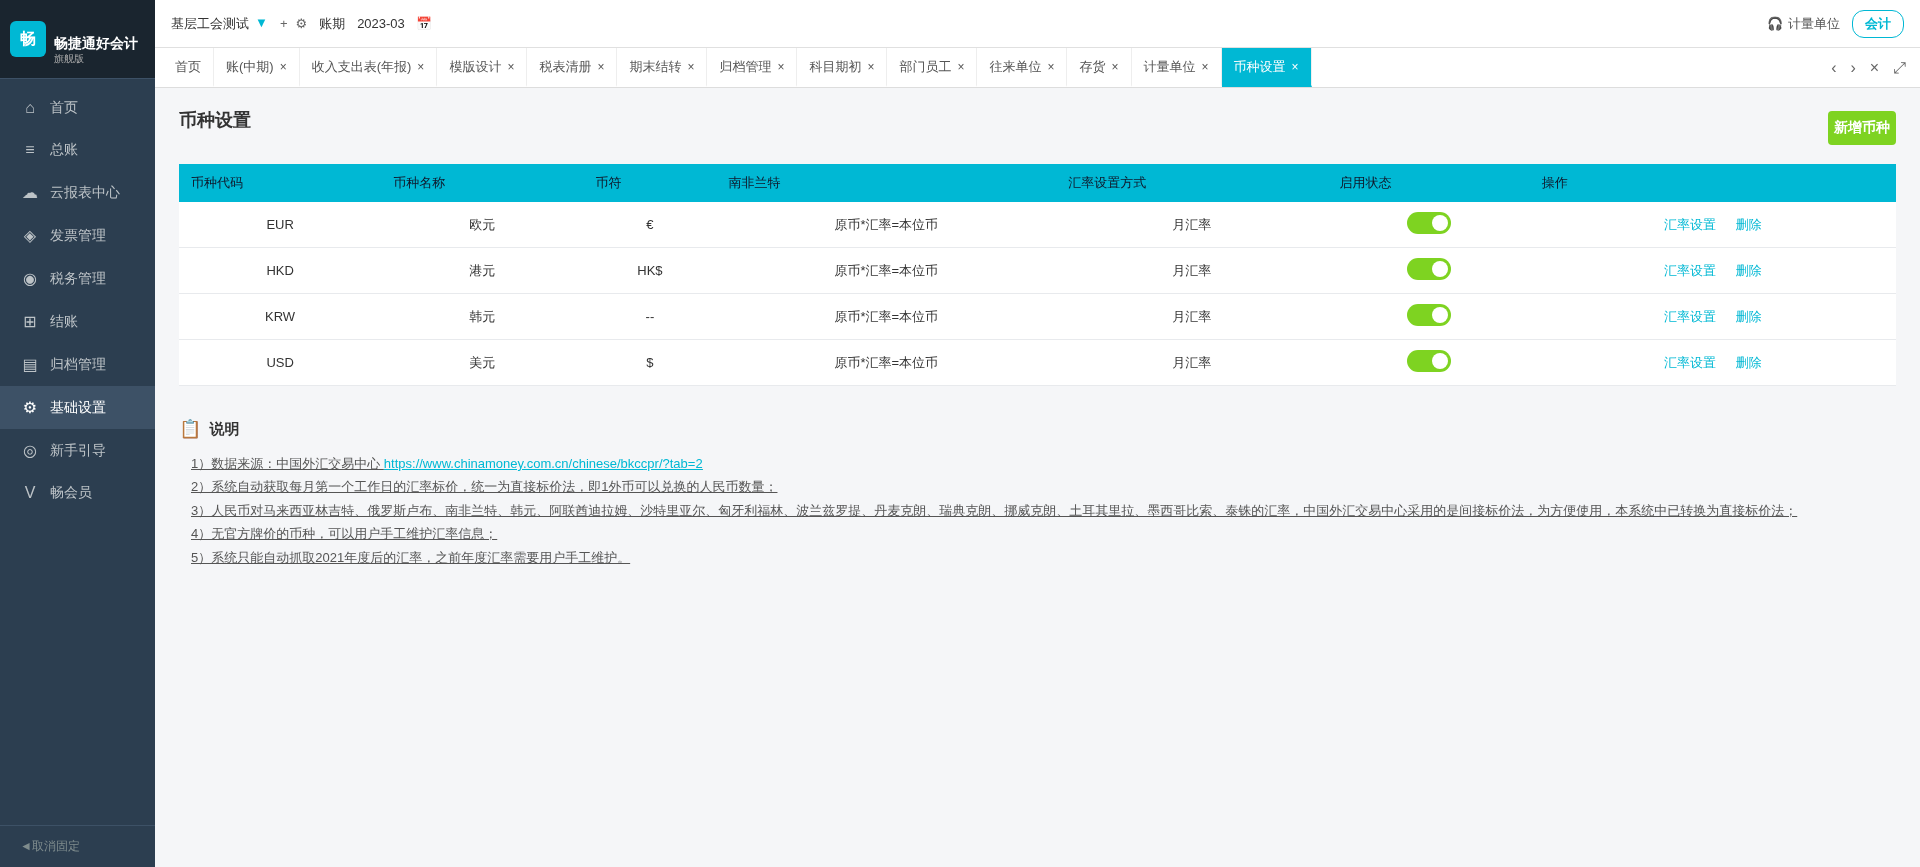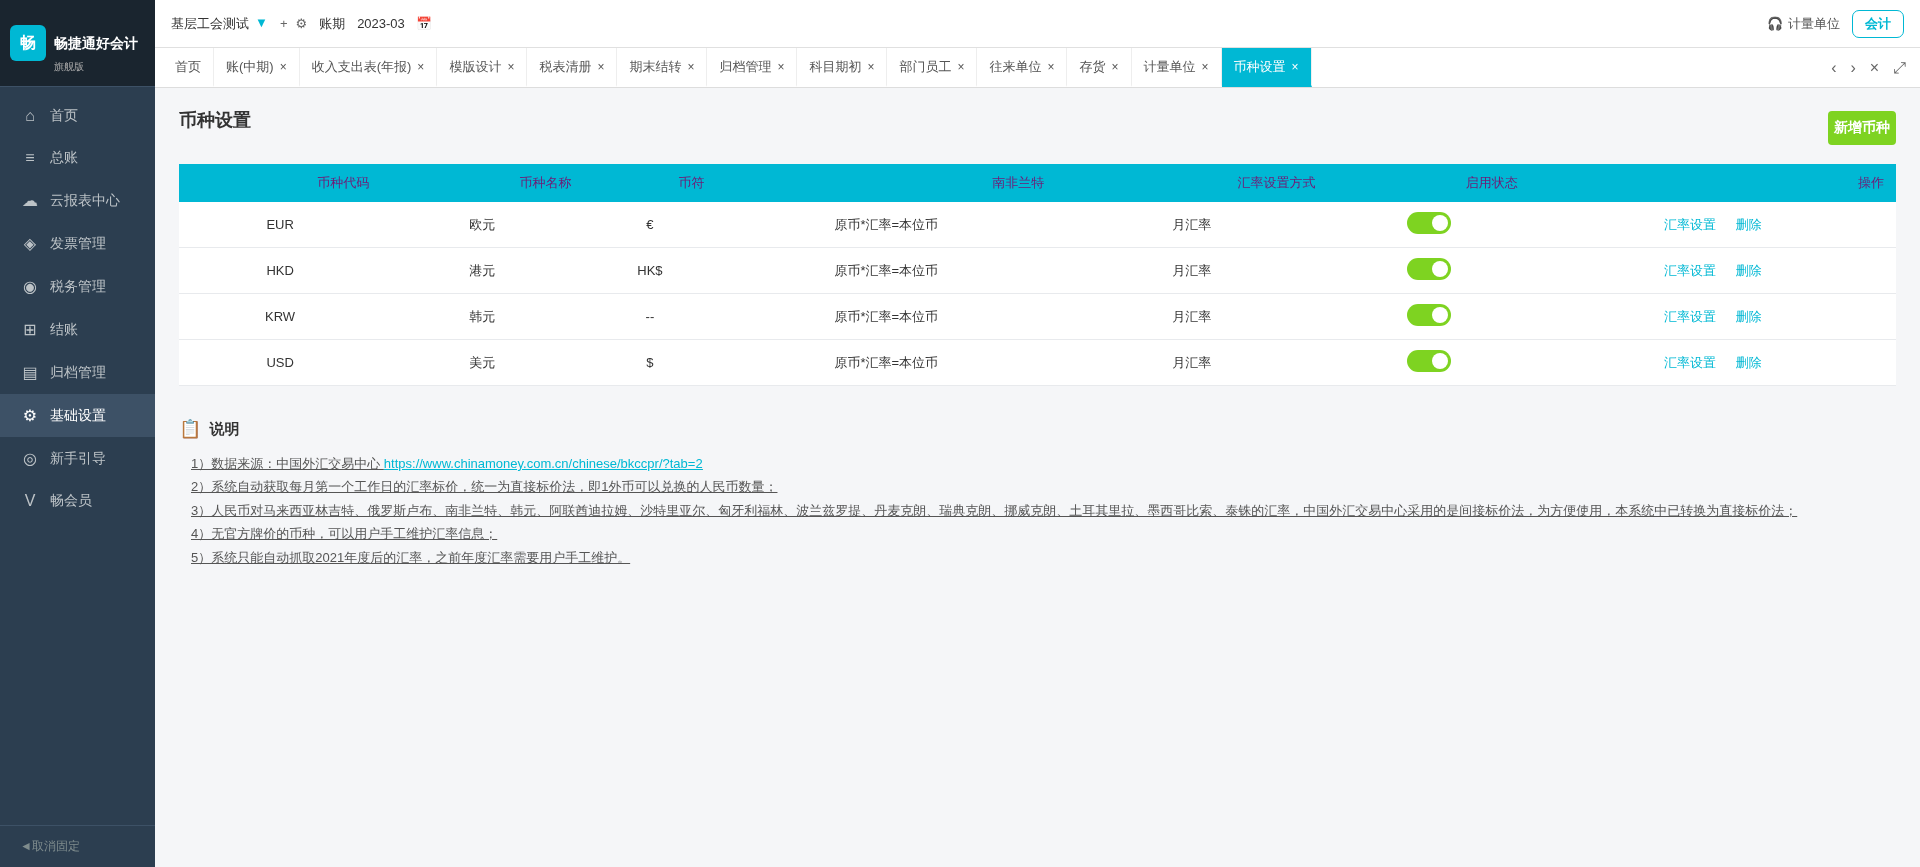--- a/index.html
+++ b/index.html
@@ -12,21 +12,21 @@
     }
     .sidebar-logo {
       padding: 12px 10px; background: #1a252f; display: flex; align-items: center; gap: 8px;
       border-bottom: 1px solid #3d5166;
     }
     .sidebar-logo-icon {
       width: 36px; height: 36px; background: #00b8d4; border-radius: 6px;
       display: flex; align-items: center; justify-content: center; color: white; font-size: 16px; font-weight: bold;
     }
     .sidebar-logo-text { font-size: 14px; font-weight: bold; line-height: 1.3; margin-top: 22px; }
-    .sidebar-logo-sub { font-size: 10px; color: #aaa; margin-top: 8px; }
+    .sidebar-logo-sub { font-size: 10px; color: #aaa; }
     .sidebar-nav { flex: 1; padding-top: 8px; }
     .sidebar-item {
       display: flex; align-items: center; gap: 10px; padding: 12px 20px;
       cursor: pointer; color: #bdc3c7; font-size: 14px; transition: background 0.2s;
     }
     .sidebar-item.active { background: #3d5166; color: #fff; }
     .sidebar-item .icon { width: 20px; text-align: center; font-size: 16px; }
     .sidebar-footer {
       padding: 12px 20px; color: #7f8c8d; font-size: 12px; cursor: pointer;
       border-top: 1px solid #3d5166; display: flex; align-items: center; gap: 6px; margin-top: 18px;
@@ -42,21 +42,21 @@
     }
     .topbar-workspace { display: flex; align-items: flex-start; gap: 6px; color: #333; font-size: 13px; }
     .topbar-workspace .dropdown-icon { color: #00b8d4; cursor: pointer; }
     .topbar-actions { display: flex; align-items: center; gap: 8px; color: #666; }
     .topbar-actions span { cursor: pointer; }
     .topbar-period { display: flex; align-items: center; gap: 12px; color: #333; font-size: 13px; }
     .topbar-period .cal-icon { color: #00b8d4; cursor: pointer; }
     .topbar-right { margin-left: auto; display: flex; align-items: center; gap: 12px; }
     .service-btn { display: flex; align-items: center; gap: 4px; color: #555; cursor: pointer; font-size: 13px; }
     .account-btn {
-      border: 1.5px solid #00b8d4; color: #00b8d4; padding: 4px 12px; border-radius: 7px;
+      border: 1.5px solid #00b8d4; color: #00b8d4; padding: 4px 12px; border-radius: 12px;
       cursor: pointer; font-size: 13px; font-weight: bold;
     }
 
     
     .tabbar {
       height: 40px; background: #fff; border-bottom: 1px solid #ddd;
       display: flex; align-items: stretch; padding: 0 8px;
     }
     .tab {
       display: flex; align-items: center; gap: 4px; padding: 0 12px;
@@ -74,22 +74,22 @@
     .page-header { display: flex; justify-content: space-between; align-items: center; margin-bottom: 16px; }
     .new-btn {
       background: #7ed321; color: #fff; border: none; padding: 8px 6px;
       border-radius: 4px; cursor: pointer; font-size: 14px; font-weight: bold;
     }
 
     
     .data-table { width: 100%; border-collapse: collapse; background: #fff; }
     .data-table thead tr { background: #00b8d4; }
     .data-table thead th {
-      color: #701a75; padding: 10px 12px; font-size: 13px; font-weight: normal;
-      text-align: right; border: none;
+      color: #0f172a; padding: 10px 12px; font-size: 13px; font-weight: normal;
+      text-align: left; border: none;
     }
     .data-table tbody tr { border-bottom: 1px solid #e8eaed; }
     .data-table tbody td { padding: 10px 12px; text-align: center; color: #333; font-size: 13px; }
     .toggle {
       display: inline-flex; align-items: center; width: 44px; height: 22px;
       background: #7ed321; border-radius: 11px; position: relative; cursor: pointer;
     }
     .toggle-knob {
       position: absolute; right: 3px; width: 16px; height: 16px;
       background: #fff; border-radius: 50%;

